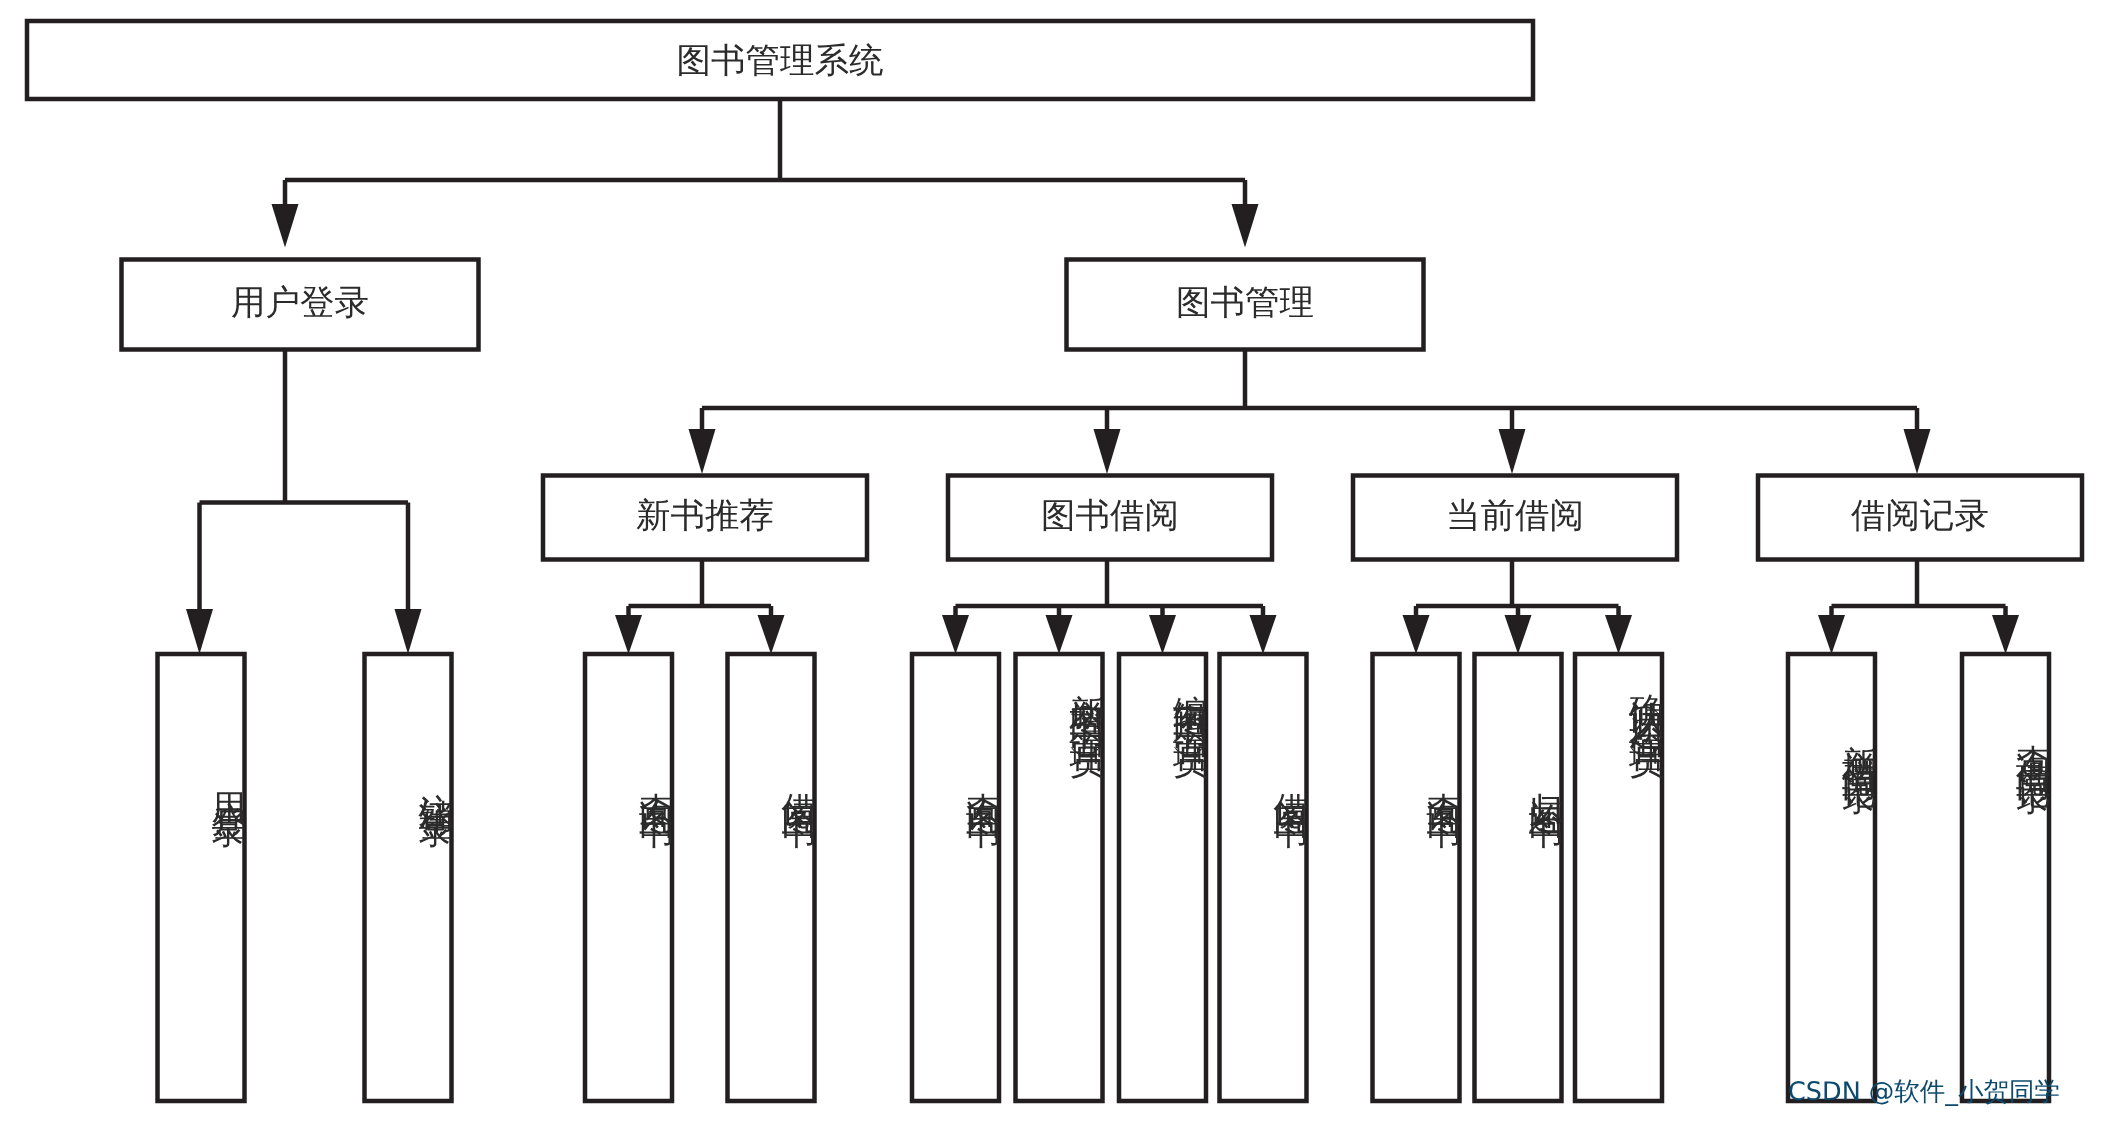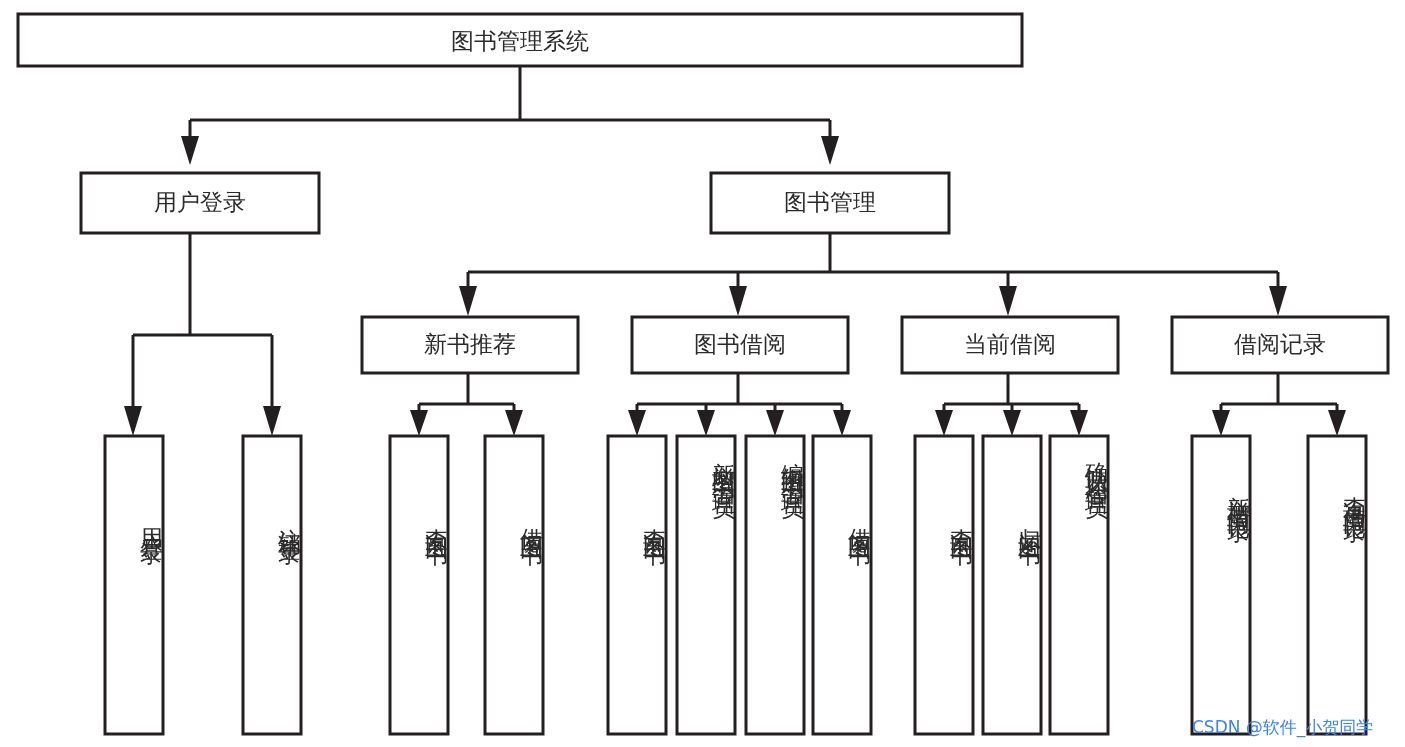--- a/index.html
+++ b/index.html
@@ -63,21 +63,21 @@
     white-space: nowrap;
     text-align: center;
     pointer-events: none;
   }
   .watermark {
     position: absolute;
     left: 1192px;
     top: 716px;
     font-family: "DejaVu Sans", "Liberation Sans", sans-serif;
     font-size: 17px;
-    color: #3b82f6;
+    color: #0c4a6e;
     white-space: nowrap;
     pointer-events: none;
   }
 </style>
 </head>
 <body>
 
 <div id="diagram-root">
 
   <svg class="canvas" viewBox="0 0 1405 747" xmlns="http://www.w3.org/2000/svg">

